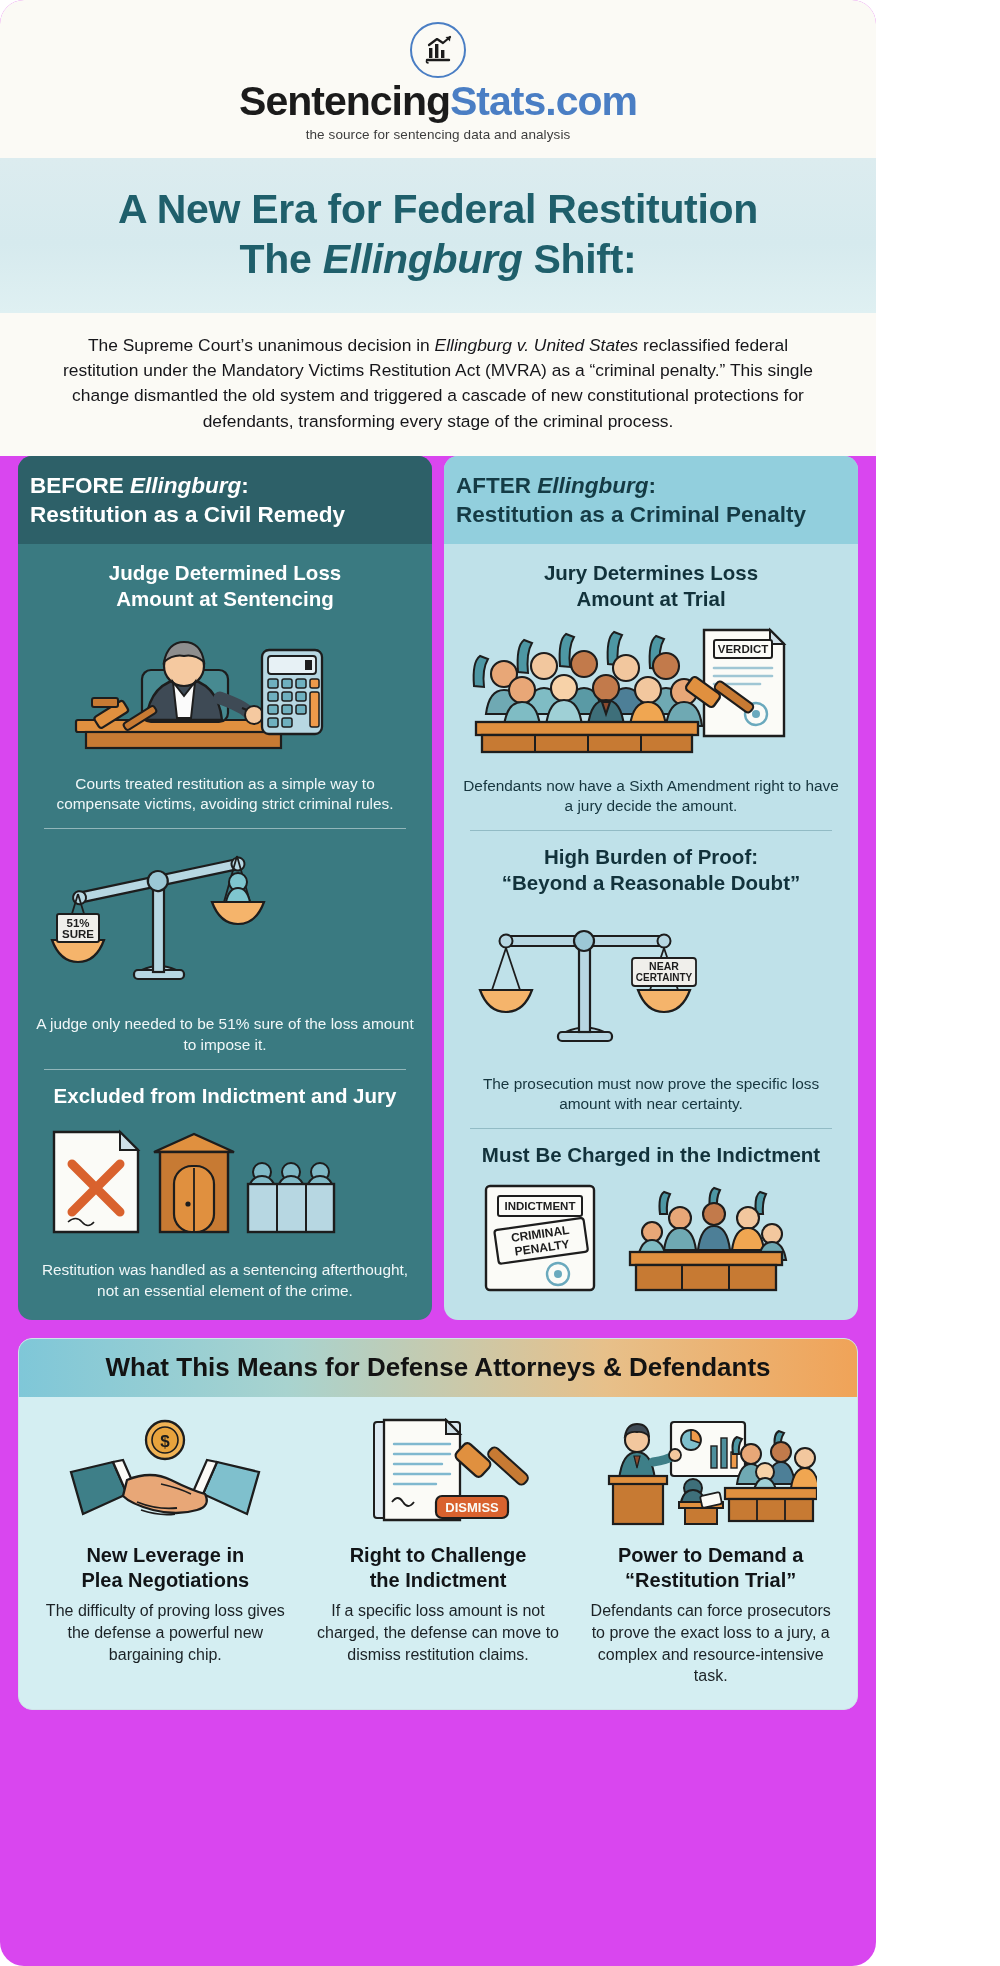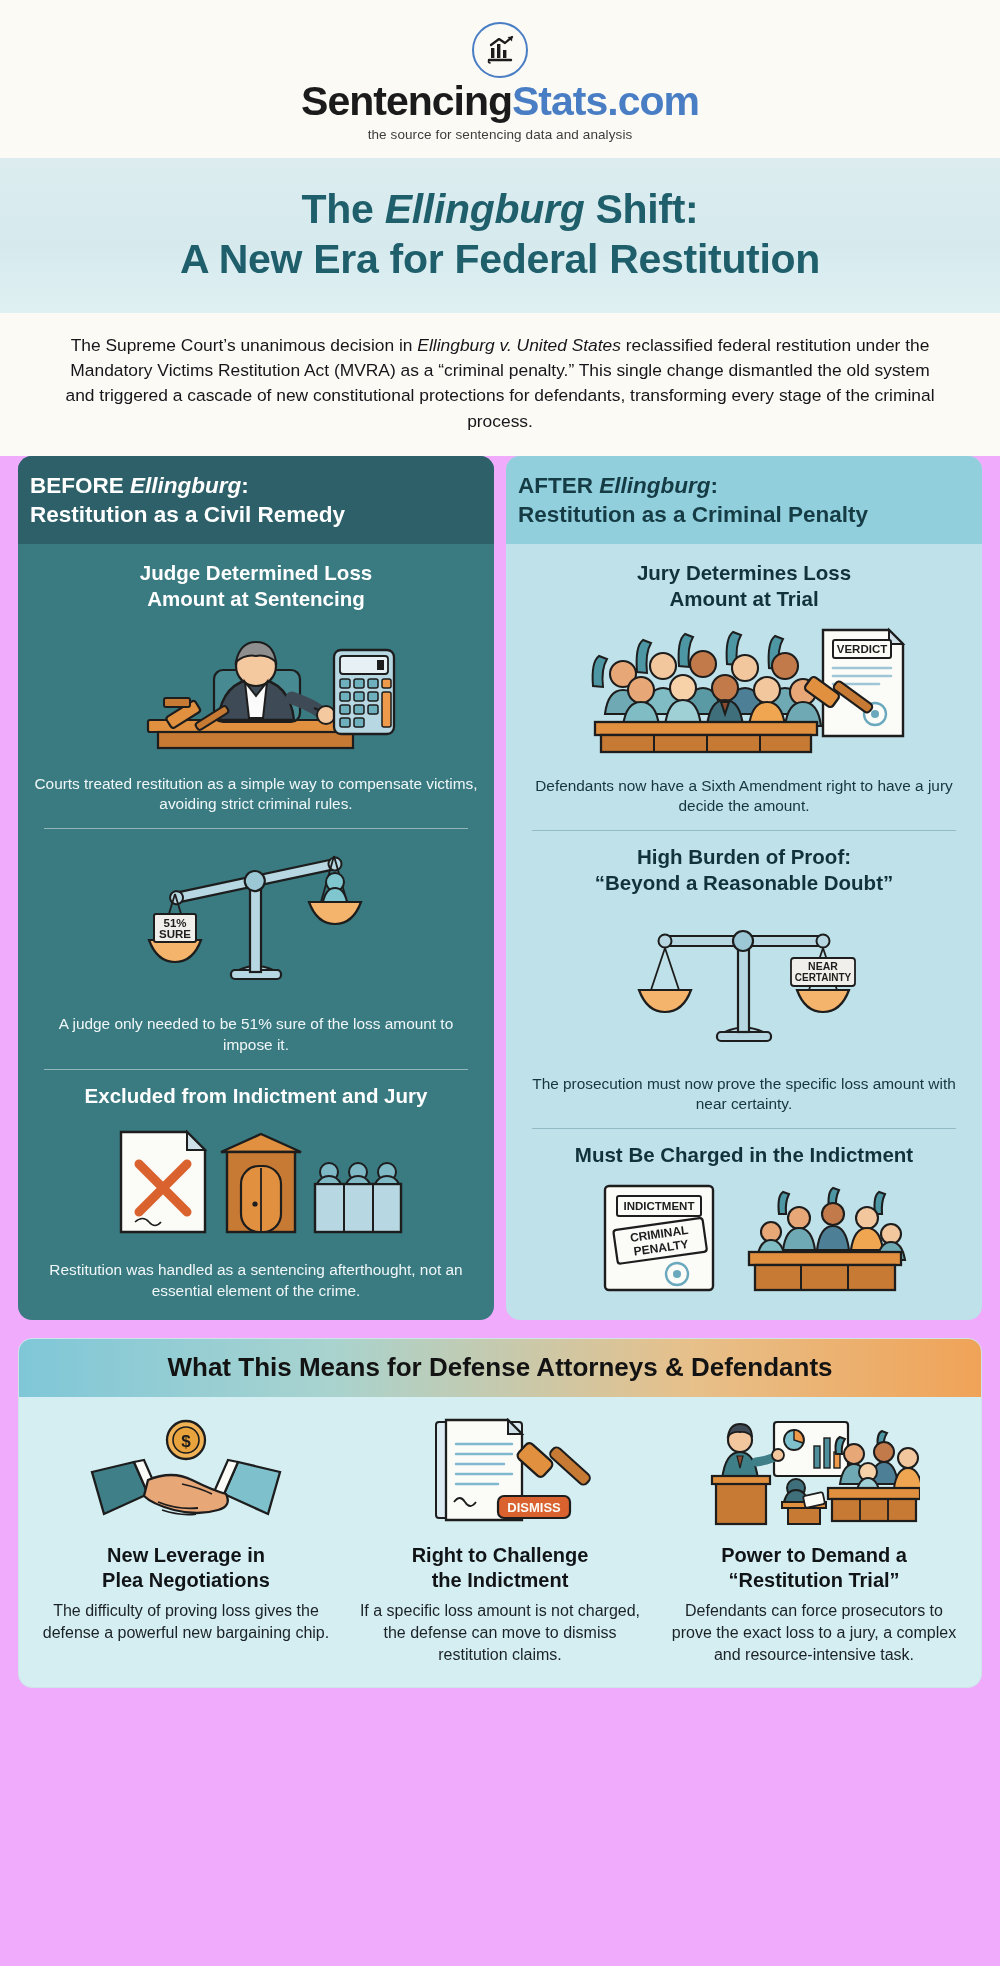--- a/index.html
+++ b/index.html
@@ -2,25 +2,26 @@
 <html><head>
 <meta charset="utf-8">
 <style>
   * { box-sizing: border-box; margin: 0; padding: 0; }
   html, body {
     width: 1000px;
     background: #ffffff;
     font-family: "Liberation Sans", sans-serif;
   }
   .page {
-    width: 1000px;
+    width: 876px;
     min-height: 1966px;
-    background: #f0abfc;
+    background: #d946ef;
     position: relative;
     overflow: hidden;
+    border-radius: 24px;
   }
 
   
   .logo-header {
     background: #fbfaf5;
     padding: 22px 0 16px 0;
     text-align: center;
   }
   .logo-mark {
     width: 56px; height: 56px;
@@ -118,21 +119,21 @@
   .panel-after  .block-title { color: #12323b; }
 
   .block-caption {
     font-size: 15.4px;
     line-height: 1.35;
     margin-top: 22px;
   }
   .panel-before .block-caption { color: #f0f7f8; }
   .panel-after  .block-caption { color: #16353e; }
 
-  .art { display: flex; align-items: flex-end; justify-content: center; }
+  .art { display: flex; align-items: flex-end; }
 
   
   .bottom {
     margin: 18px 18px 20px 18px;
     border-radius: 14px;
     overflow: hidden;
     background: #d4eef2;
     border: 1px solid #cfe4e8;
   }
   .bottom-head {
@@ -183,22 +184,22 @@
         <path d="M8 12 L16 6 L22 10 L29 4" stroke="#1b1b1b" stroke-width="2.2" fill="none" stroke-linecap="round" stroke-linejoin="round"></path>
         <path d="M24.5 4 L29.5 3.4 L29 8.4 Z" fill="#1b1b1b"></path>
         <path d="M6 27 q-1.6 2.6 1.6 3" stroke="#1b1b1b" stroke-width="1.6" fill="none"></path>
       </svg>
     </div>
     <div class="logo-wordmark"><span class="logo-w1">Sentencing</span><span class="logo-w2">Stats.com</span></div>
     <div class="logo-tag">the source for sentencing data and analysis</div>
   </div>
 
   <div class="title-band">
+    <div class="title-line">A New Era for Federal Restitution</div>
     <div class="title-line"><span>The </span><em>Ellingburg</em><span> Shift:</span></div>
-    <div class="title-line">A New Era for Federal Restitution</div>
   </div>
 
   <div class="intro"><span>The Supreme Court’s unanimous decision in </span><em>Ellingburg v. United States</em><span> reclassified federal restitution under the Mandatory Victims Restitution Act (MVRA) as a “criminal penalty.” This single change dismantled the old system and triggered a cascade of new constitutional protections for defendants, transforming every stage of the criminal process.</span></div>
 
   <div class="panels">
 
     <div class="panel panel-before">
       <div class="panel-head">
         <div><span>BEFORE </span><em>Ellingburg</em><span>:</span></div>
         <div>Restitution as a Civil Remedy</div>

